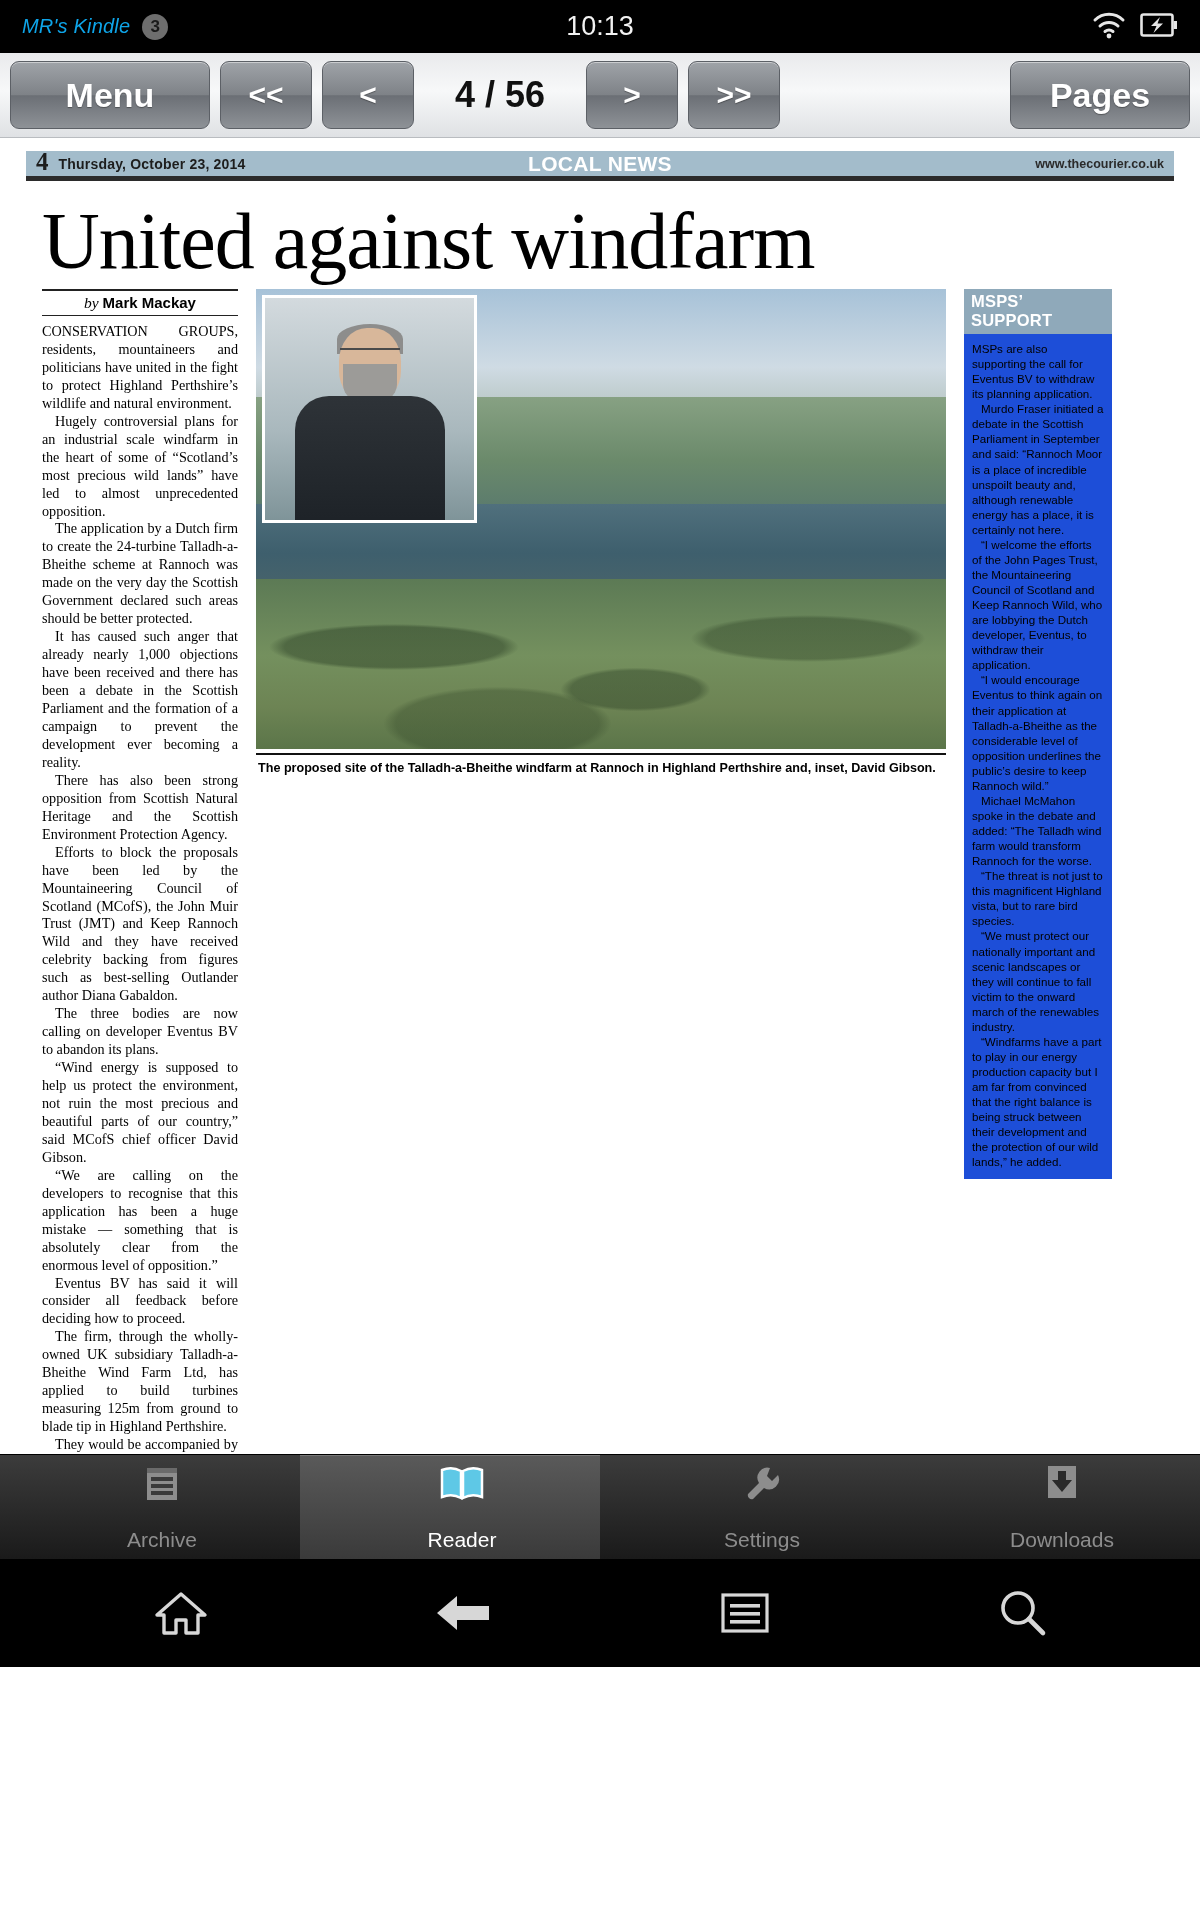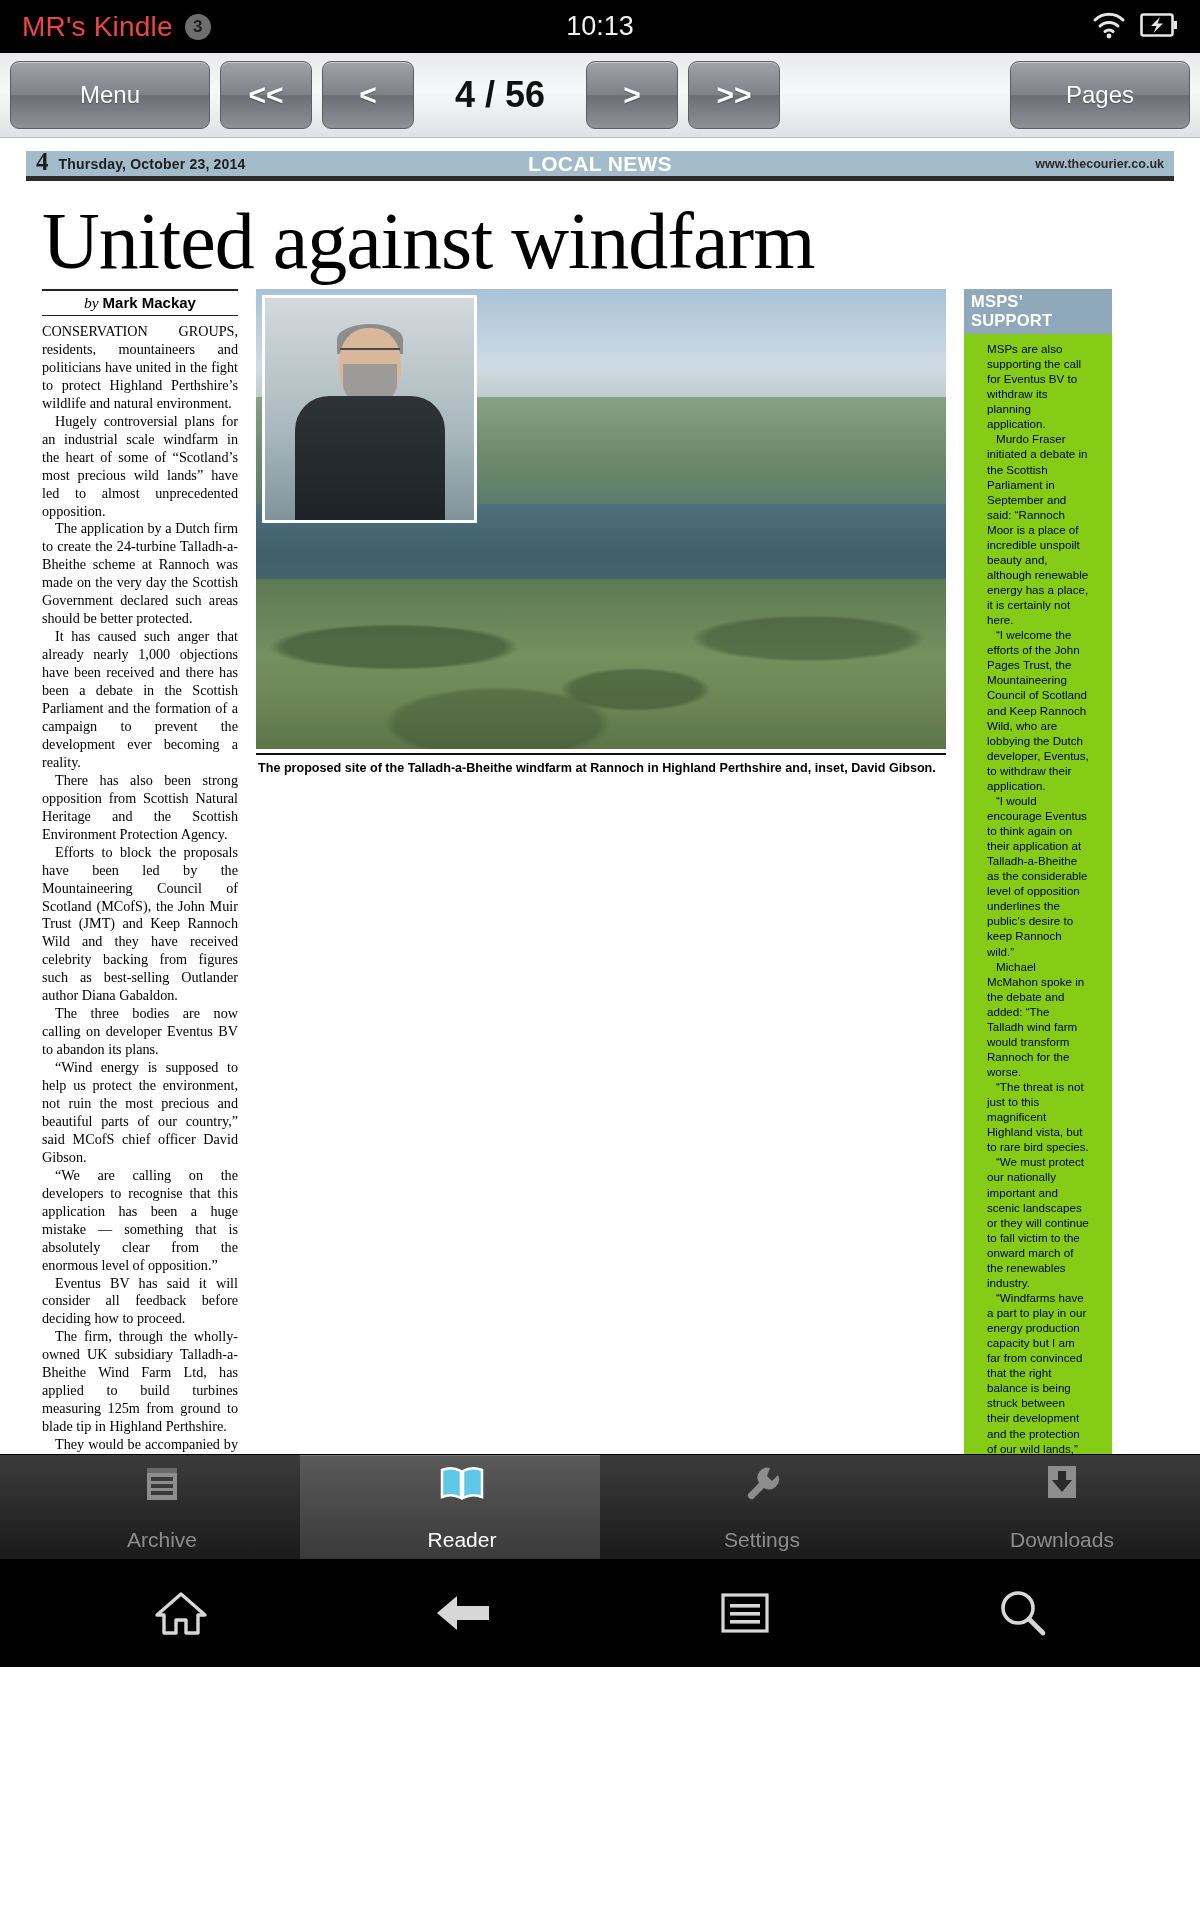--- a/index.html
+++ b/index.html
@@ -14,21 +14,21 @@
   .status-bar {
     position: relative;
     height: 53px;
     background: #000000;
     display: flex;
     align-items: center;
     padding: 0 22px;
     color: #e8e8e8;
   }
   .status-left { display: flex; align-items: center; gap: 12px; }
-  .device-name { font-size: 28px; letter-spacing: .2px; color: #ef4444; }
+  .device-name { font-size: 20px; letter-spacing: .2px; color: #0ea5e9; font-style: italic; }
   .badge-count {
     width: 26px; height: 26px; border-radius: 50%;
     background: #6e6e6e; color: #1a1a1a;
     font-size: 17px; font-weight: bold;
     display: flex; align-items: center; justify-content: center;
   }
   .status-clock {
     position: absolute; left: 0; right: 0; top: 0; bottom: 0;
     display: flex; align-items: center; justify-content: center;
     font-size: 27px; color: #f2f2f2; pointer-events: none;
@@ -44,26 +44,27 @@
     border-bottom: 1px solid #b9bcc0;
     display: flex; align-items: center;
     padding: 0 10px;
     gap: 10px;
   }
   .btn {
     background: linear-gradient(to bottom, #9fa3a8 0%, #7e8287 50%, #6b6f75 51%, #8e9297 100%);
     border: 1px solid #5c6066;
     border-radius: 9px;
     color: #ffffff;
-    font-size: 24px;
+    font-size: 34px;
     display: flex; align-items: center; justify-content: center;
     height: 68px;
     box-shadow: inset 0 1px 0 rgba(255,255,255,.45);
     text-shadow: 0 1px 1px rgba(0,0,0,.35);
     cursor: pointer;
+    font-weight: bold;
   }
   .btn-menu  { width: 200px; }
   .btn-pages { width: 180px; margin-left: auto; }
   .btn-nav   { width: 92px; font-size: 30px; font-weight: bold; }
   .page-indicator {
     width: 152px; height: 68px;
     display: flex; align-items: center; justify-content: center;
     font-size: 36px; font-weight: bold; color: #111;
   }
 
@@ -238,22 +239,22 @@
     align-self: flex-start;
   }
   .sidebox-title {
     background: #8fa9ba;
     color: #ffffff;
     font-size: 16.5px; font-weight: bold;
     padding: 3px 7px 4px;
     letter-spacing: .2px;
   }
   .sidebox-body {
-    background: #84cc16;
-    padding: 7px 23px 10px;
+    background: #1d4ed8;
+    padding: 7px 8px 10px;
   }
   .sidebox-body p {
     font-family: "Liberation Sans", sans-serif;
     font-size: 11.6px; line-height: 1.30;
     text-indent: 9px; margin: 0;
   }
   .sidebox-body p.first { text-indent: 0; }
 
   
   .tabbar {

